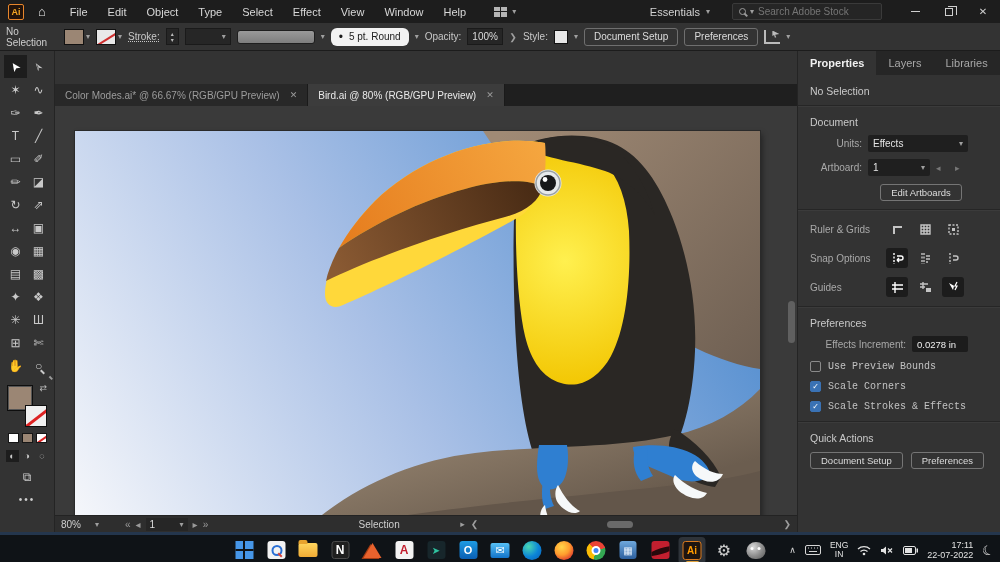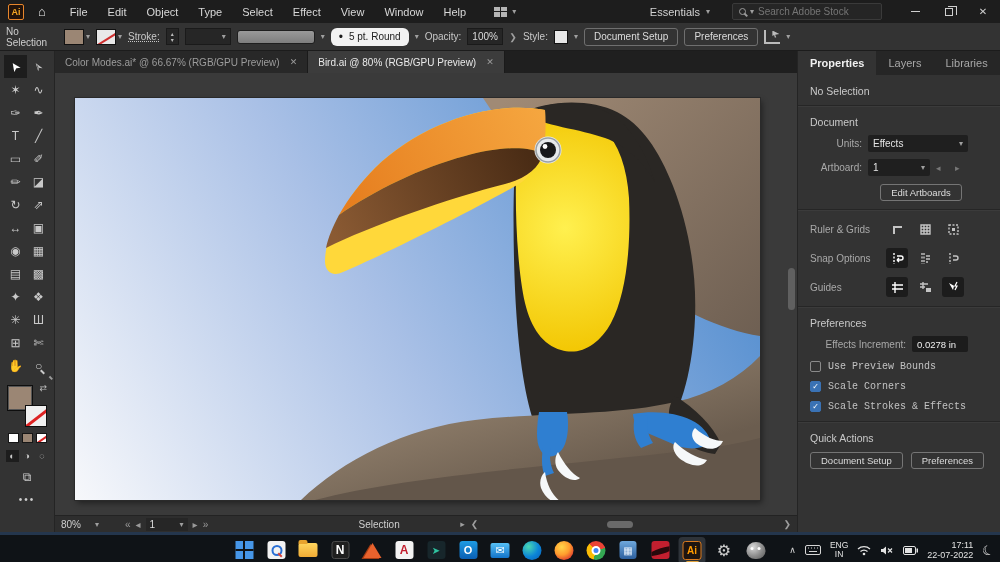--- a/index.html
+++ b/index.html
@@ -74,21 +74,21 @@
   .mini-none { background:#fff; position:relative; overflow:hidden; }
   .mini-none::before { content:""; position:absolute; left:-2px; top:4px; width:16px; height:1.6px; background:#d22; transform:rotate(-35deg); }
   .draw-modes { display:flex; gap:2px; margin-top:7px; }
   .mode { width:13px; height:12px; display:flex; align-items:center; justify-content:center; color:#c9c9c9; font-size:9px; }
   .mode.active { background:#1d1d1d; }
   .screen-mode { margin-top:8px; color:#c9c9c9; font-size:12px; }
   .more-dots { margin-top:10px; color:#cfcfcf; font-size:10px; letter-spacing:2px; }
 
   
   .center-col { width:742px; display:flex; flex-direction:column; }
-  .tabbar { height:22px; background:#1f1f1f; display:flex; align-items:center; }
+  .tabbar { height:22px; background:#1f1f1f; display:flex; align-items:center;margin-top:33px; }
   .doc-tab { height:22px; display:flex; align-items:center; gap:10px; padding:0 10px; background:#282828; color:#9c9c9c; font-size:10px; border-right:1px solid #1a1a1a; }
   .doc-tab.active { background:#3c3c3c; color:#e9e9e9; }
   .tab-close { font-size:9px; color:#9a9a9a; }
   .tab-close::after { content:"✕"; }
   .canvas-area { position:relative; flex:1; background:#3a3a3a; overflow:hidden; }
   .artboard { position:absolute; left:20px; top:25px; width:685px; height:402px; background:#fff; box-shadow:0 0 0 1px #2a2a2a, 2px 3px 6px rgba(0,0,0,.45); }
   .artboard svg { display:block; }
   .v-scroll { position:absolute; right:2px; top:195px; width:7px; height:42px; background:#606060; border-radius:4px; }
 
   

